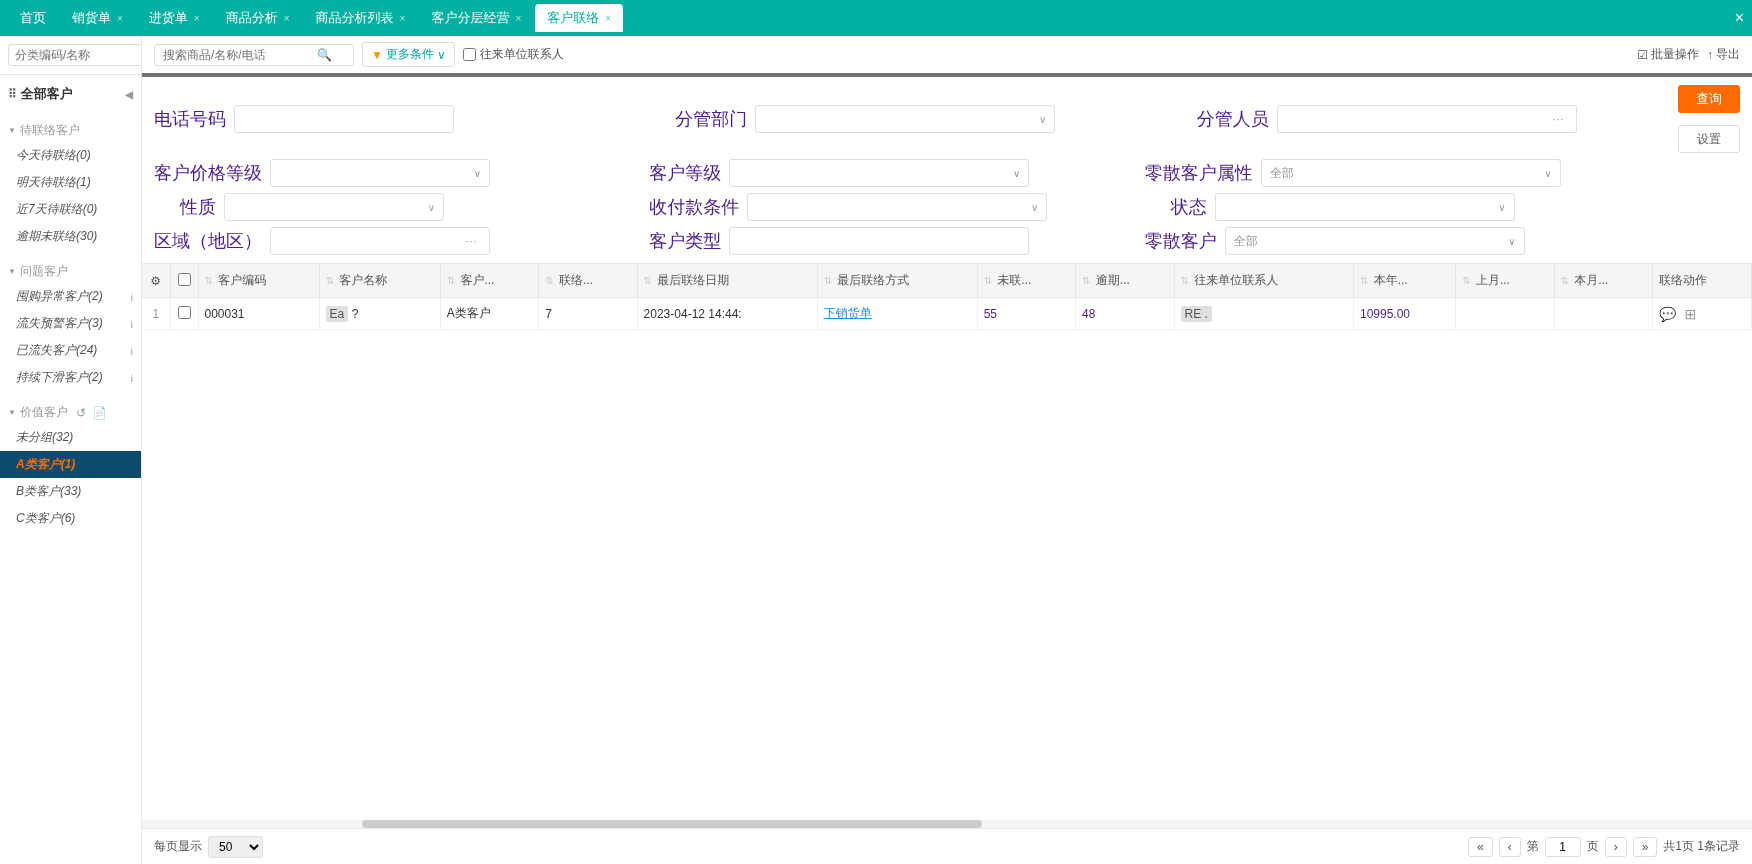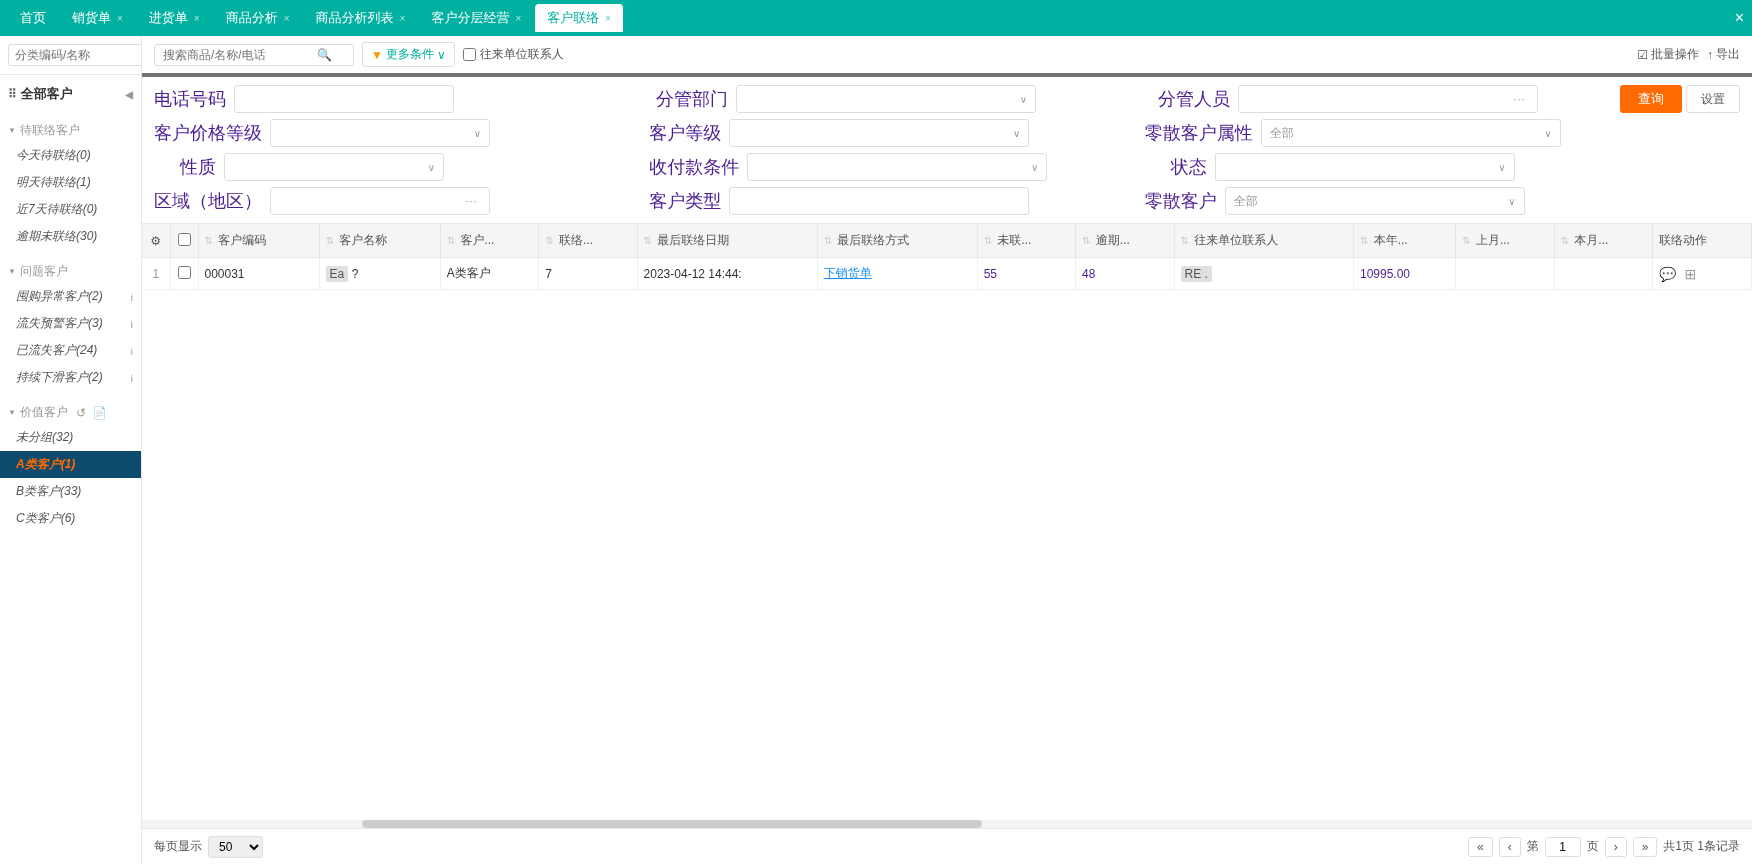--- a/index.html
+++ b/index.html
@@ -251,21 +251,21 @@
           </div>
         </div>
         <div class="filter-divider"></div>
         <div class="filter-field">
           <span class="filter-label">分管人员</span>
           <div class="filter-select" style="max-width:300px;">
             <span class="filter-select-text"></span>
             <span class="filter-dots">···</span>
           </div>
         </div>
-        <div style="display:flex;flex-direction:row;gap:4px;margin-left:0;">
+        <div style="display:flex;flex-direction:column;gap:12px;margin-left:0;">
           <button class="query-btn">查询</button>
           <button class="setting-btn">设置</button>
         </div>
       </div>
 
       <div class="filter-row">
         <div class="filter-field">
           <span class="filter-label">客户价格等级</span>
           <div class="filter-select" style="max-width:220px;">
             <span class="filter-select-text"></span>

